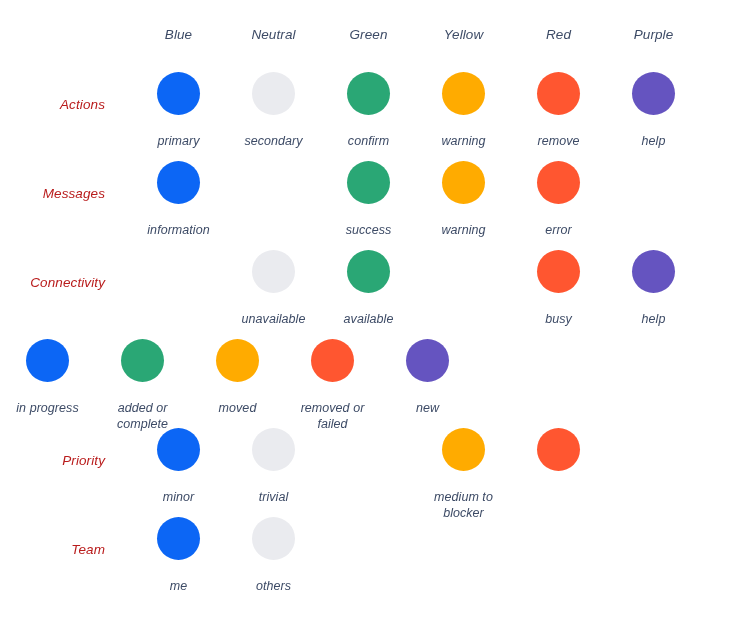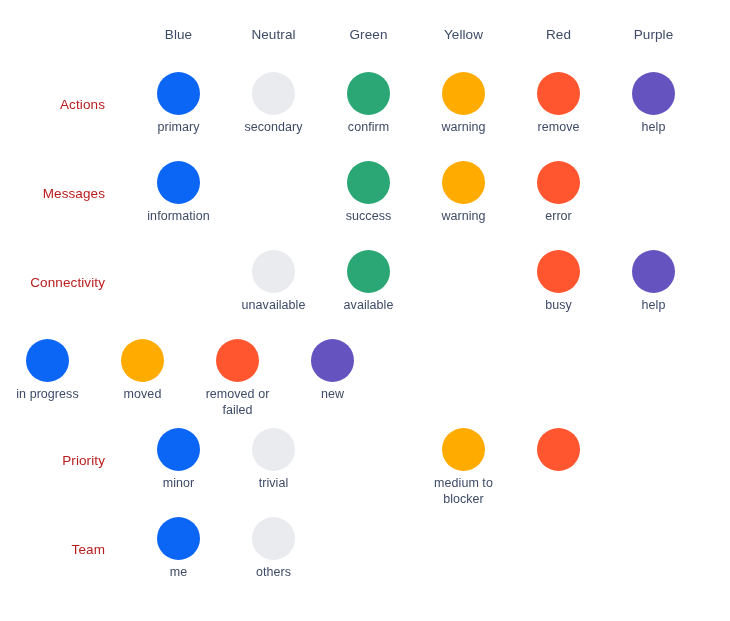--- a/index.html
+++ b/index.html
@@ -13,20 +13,21 @@
     font-family: "Liberation Sans", sans-serif;
     -webkit-font-smoothing: antialiased;
     overflow: hidden;
   }
 
   .matrix {
     position: relative;
     width: 730px;
     height: 495px;
     box-sizing: border-box;
+    font-style: italic;
   }
 
   
   .header-row {
     position: absolute;
     top: 27px;
     left: 0;
     width: 730px;
     height: 22px;
     display: flex;
@@ -81,21 +82,21 @@
   .swatch {
     width: 43px;
     height: 43px;
     border-radius: 50%;
     flex: 0 0 auto;
   }
   .swatch.empty {
     background: transparent;
   }
   .cell-label {
-    margin-top: 5px;
+    margin-top: 19px;
     font-size: 12.5px;
     line-height: 15.5px;
     color: #3d4b66;
     text-align: center;
     width: 95px;
     letter-spacing: 0.05px;
     white-space: pre-line;
   }
   .cell.blank .cell-label {
     visibility: hidden;
@@ -197,20 +198,25 @@
           <div class="swatch" style="background: rgb(101, 84, 192);"></div>
           <div class="cell-label">help</div>
         </div>
       </div>
       <div class="row">
         <div class="cell">
           <div class="swatch" style="background: rgb(12, 102, 245);"></div>
           <div class="cell-label">in progress</div>
         </div>
         <div class="cell">
+          <div class="swatch" style="background: rgb(42, 167, 117);"></div>
+          <div class="cell-label">added or
+complete</div>
+        </div>
+        <div class="cell">
           <div class="swatch" style="background: rgb(255, 171, 0);"></div>
           <div class="cell-label">moved</div>
         </div>
         <div class="cell">
           <div class="swatch" style="background: rgb(255, 86, 48);"></div>
           <div class="cell-label">removed or
 failed</div>
         </div>
         <div class="cell">
           <div class="swatch" style="background: rgb(101, 84, 192);"></div>

